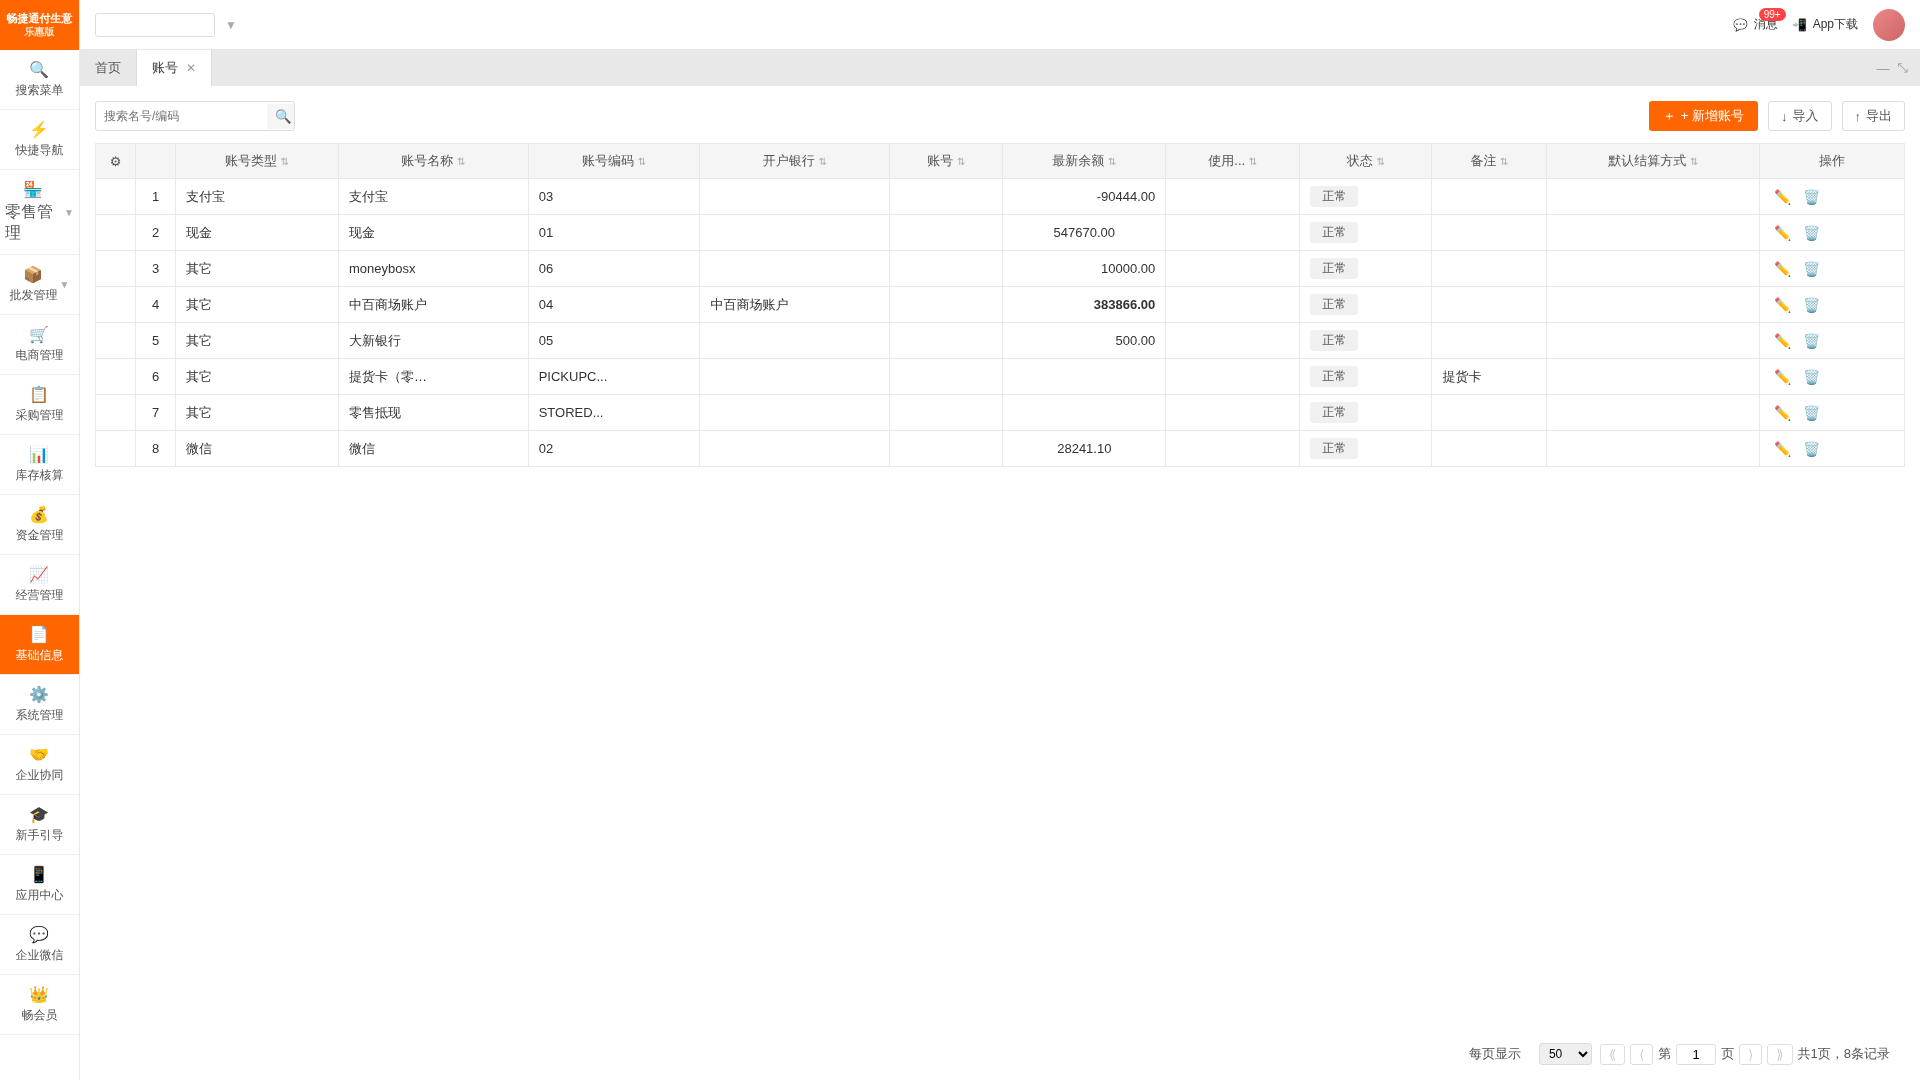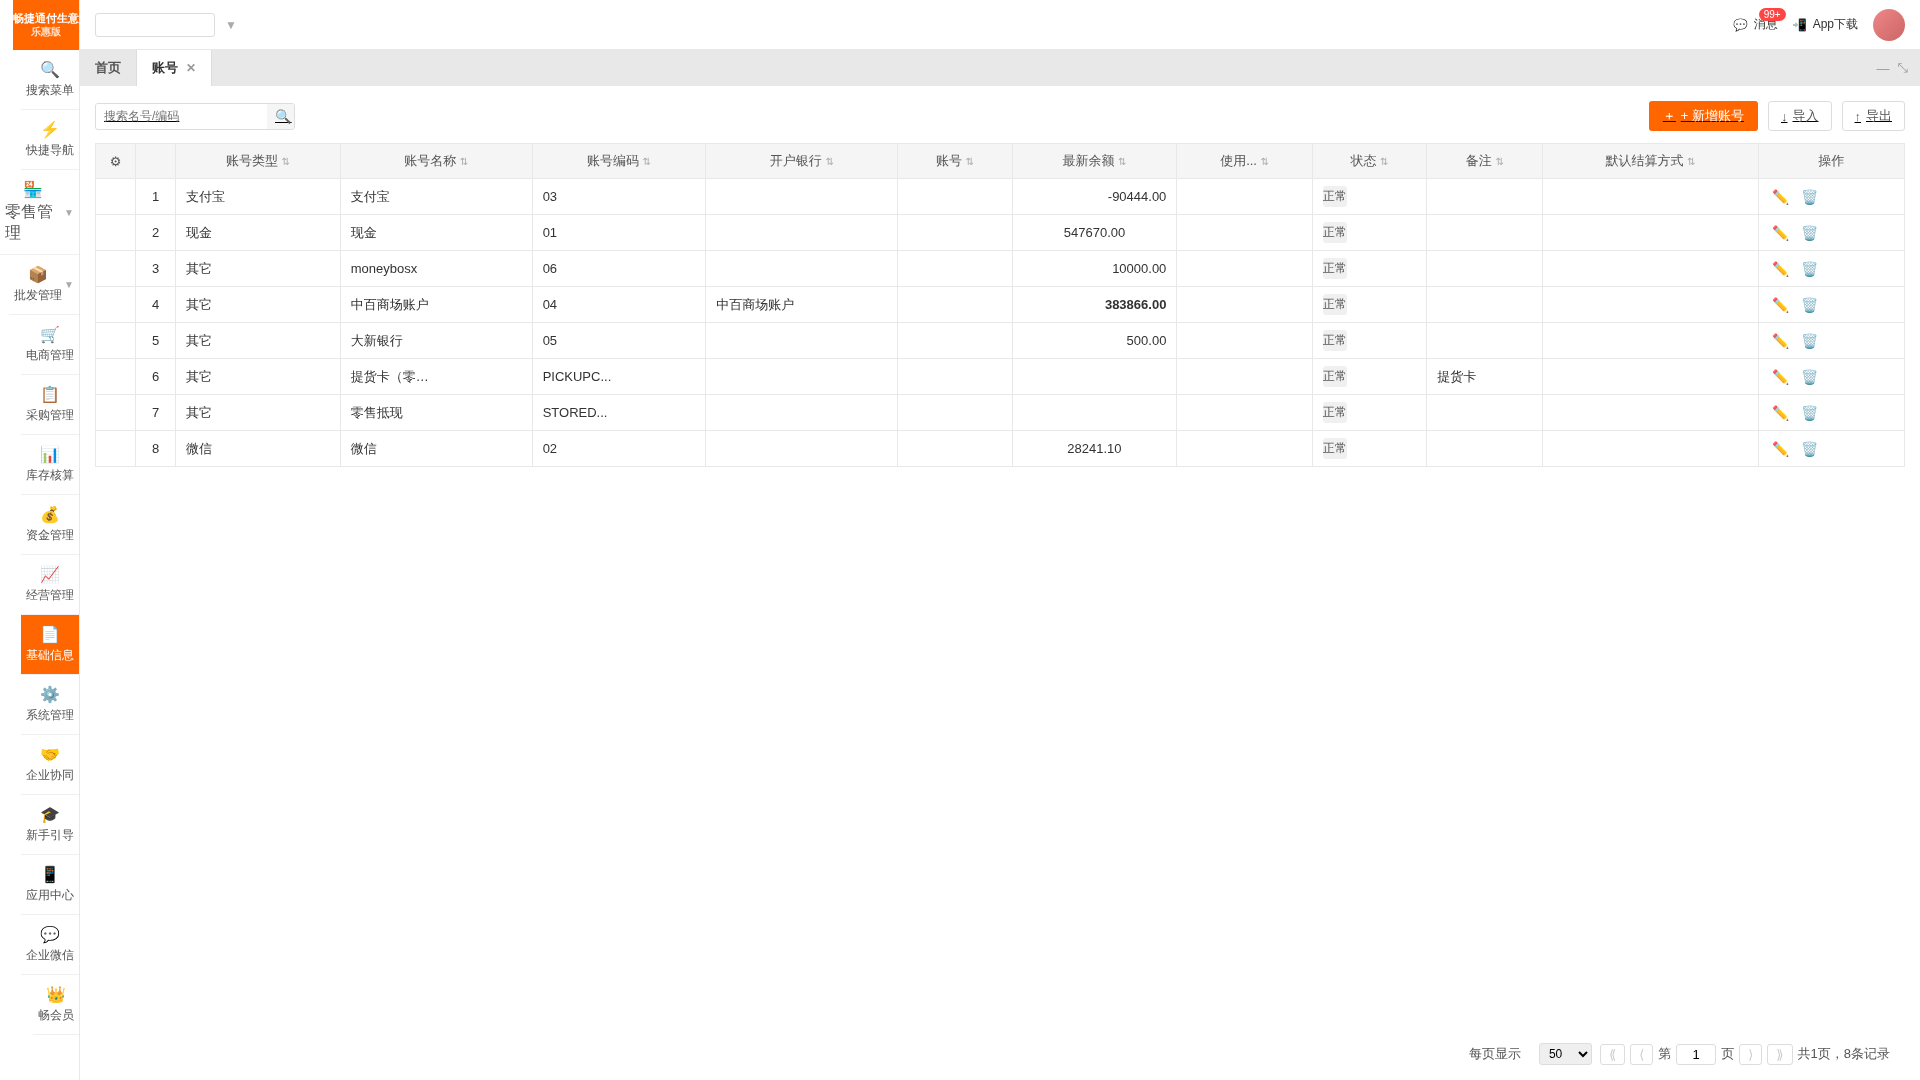--- a/index.html
+++ b/index.html
@@ -6,21 +6,20 @@
     body { font-family: "Microsoft YaHei", "PingFang SC", sans-serif; font-size: 13px; background: #f5f5f5; display: flex; height: 1080px; width: 1920px; overflow: hidden; }
 
     
     .sidebar {
       width: 80px;
       background: #fff;
       display: flex;
       flex-direction: column;
       border-right: 1px solid #e8e8e8;
       flex-shrink: 0;
-      align-items: flex-end;
     }
     .sidebar-logo {
       background: #ff6600;
       height: 50px;
       display: flex;
       align-items: center;
       justify-content: center;
       color: #fff;
       font-size: 12px;
       font-weight: bold;
@@ -121,21 +120,20 @@
     }
     .tab {
       height: 100%;
       display: flex;
       align-items: center;
       padding: 0 15px;
       font-size: 13px;
       cursor: pointer;
       color: #555;
       border-right: 1px solid #ddd;
-      font-weight: bold;
     }
     .tab.active {
       background: #fff;
       color: #333;
     }
     .tab .tab-close {
       margin-left: 8px;
       font-size: 12px;
       color: #999;
       cursor: pointer;
@@ -147,24 +145,22 @@
       background: #fff;
       display: flex;
       flex-direction: column;
       overflow: hidden;
       padding: 15px;
     }
 
     
     .toolbar {
       display: flex;
-      align-items: center;
       justify-content: space-between;
       margin-bottom: 12px;
-      text-decoration: underline;
     }
     .search-box {
       display: flex;
       align-items: center;
       border: 1px solid #ddd;
       border-radius: 3px;
       overflow: hidden;
       width: 200px;
     }
     .search-box input {
@@ -235,21 +231,21 @@
       border: 1px solid #e8e8e8;
       padding: 7px 10px;
       color: #333;
       white-space: nowrap;
     }
     .status-badge {
       display: inline-block;
       background: #f0f0f0;
       color: #555;
       border-radius: 3px;
-      padding: 2px 0;
+      padding: 2px 12px;
       font-size: 12px;
     }
     .action-btn {
       background: none;
       border: none;
       cursor: pointer;
       color: #999;
       font-size: 14px;
       padding: 2px 4px;
     }

